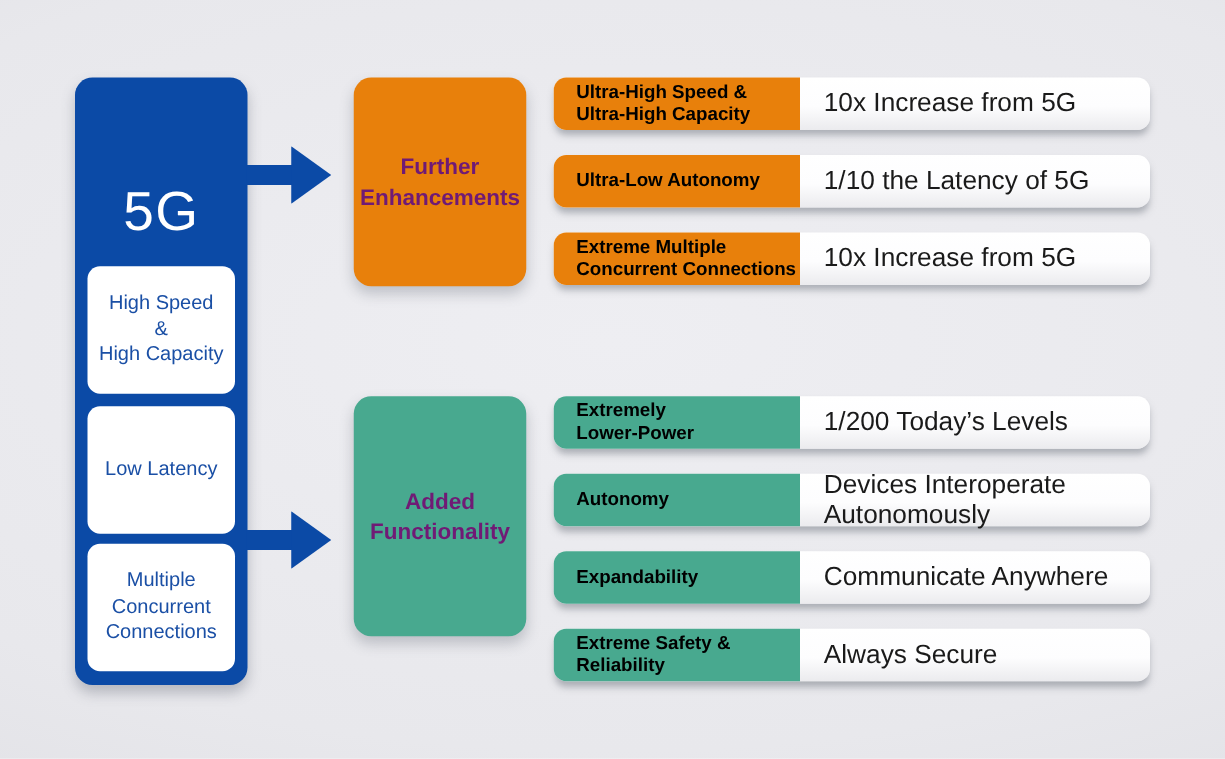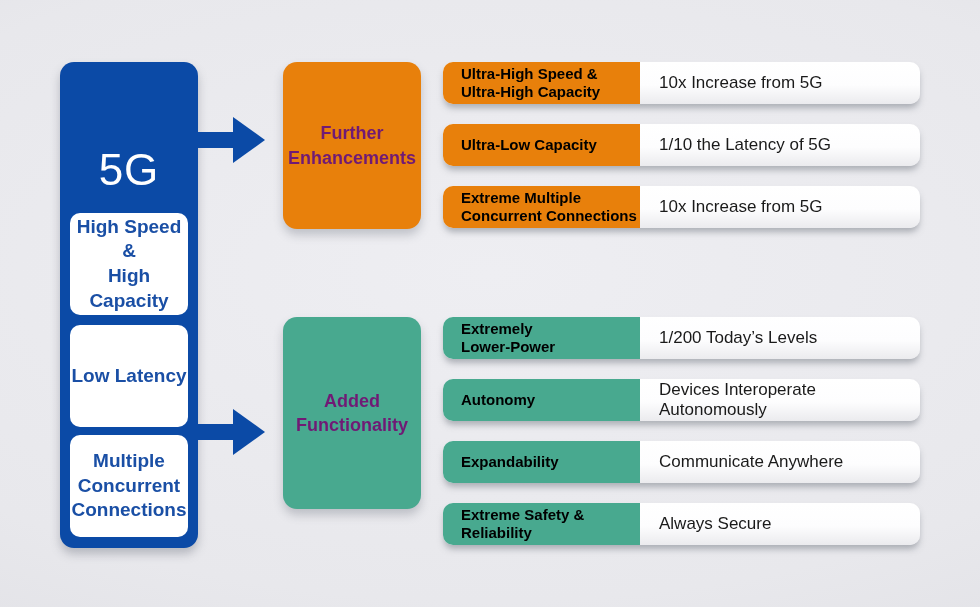--- a/index.html
+++ b/index.html
@@ -21,21 +21,21 @@
   }
   .source-title{
     position:absolute;left:0;top:86px;width:100%;text-align:center;
     color:#fff;font-size:44px;font-weight:400;letter-spacing:1px;line-height:1;
   }
   .feature-box{
     position:absolute;left:10px;width:118px;height:102px;background:#fff;border-radius:10px;
     display:flex;align-items:center;justify-content:center;text-align:center;
   }
   .feature-box .feature-label{
-    color:var(--feature-text);font-size:19px;font-weight:700;line-height:1.3;white-space:pre-line;
+    color:var(--feature-text);font-size:16px;font-weight:400;line-height:1.3;white-space:pre-line;
   }
   .feature-1{top:151px;} .feature-2{top:263px;} .feature-3{top:373px;}
   
   .arrow{position:absolute;left:197px;width:68px;height:46px;}
   .arrow-1{top:117px;} .arrow-2{top:409px;}
   
   .group-box{
     position:absolute;left:283px;width:138px;border-radius:14px;
     display:flex;align-items:center;justify-content:center;text-align:center;
     box-shadow:0 6px 10px rgba(90,95,110,.3);
@@ -52,21 +52,21 @@
   .row-label{
     position:absolute;left:0;top:0;width:197px;height:42px;border-radius:10px 0 0 10px;
     display:flex;align-items:center;padding-left:18px;
     color:#000000;font-size:15px;font-weight:600;line-height:1.22;white-space:pre-line;
   }
   .row.orange .row-label{background:var(--orange);}
   .row.teal .row-label{background:var(--teal);}
   .row-value{
     position:absolute;left:216px;top:0;height:42px;right:10px;
     display:flex;align-items:center;
-    color:var(--value-text);font-size:17px;font-weight:400;
+    color:var(--value-text);font-size:21px;font-weight:400;
   }
   .r1{top:62px;} .r2{top:124px;} .r3{top:186px;}
   .r4{top:317px;} .r5{top:379px;} .r6{top:441px;} .r7{top:503px;text-decoration:underline;}
 </style>
 </head>
 <body>
 
 <div class="stage">
 
   <div class="source-box">
@@ -103,21 +103,21 @@
     <div class="group-title">Added
 Functionality</div>
   </div>
 
   <div class="row orange r1">
     <div class="row-label">Ultra-High Speed &amp;
 Ultra-High Capacity</div>
     <div class="row-value">10x Increase from 5G</div>
   </div>
   <div class="row orange r2">
-    <div class="row-label">Ultra-Low Capacity</div>
+    <div class="row-label">Ultra-Low Autonomy</div>
     <div class="row-value">1/10 the Latency of 5G</div>
   </div>
   <div class="row orange r3">
     <div class="row-label">Extreme Multiple
 Concurrent Connections</div>
     <div class="row-value">10x Increase from 5G</div>
   </div>
 
   <div class="row teal r4">
     <div class="row-label">Extremely

